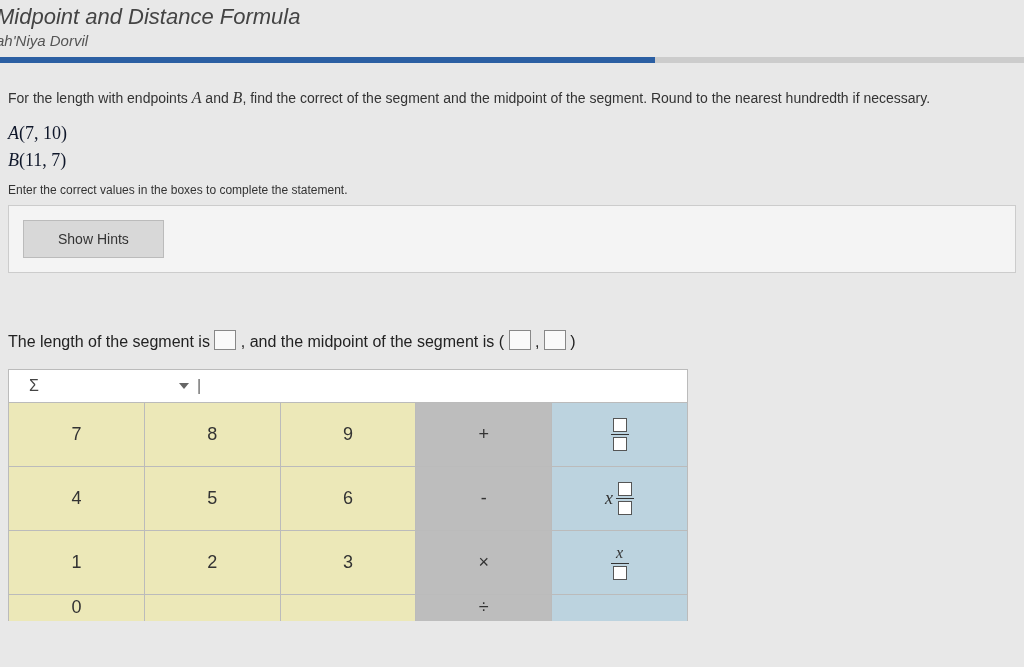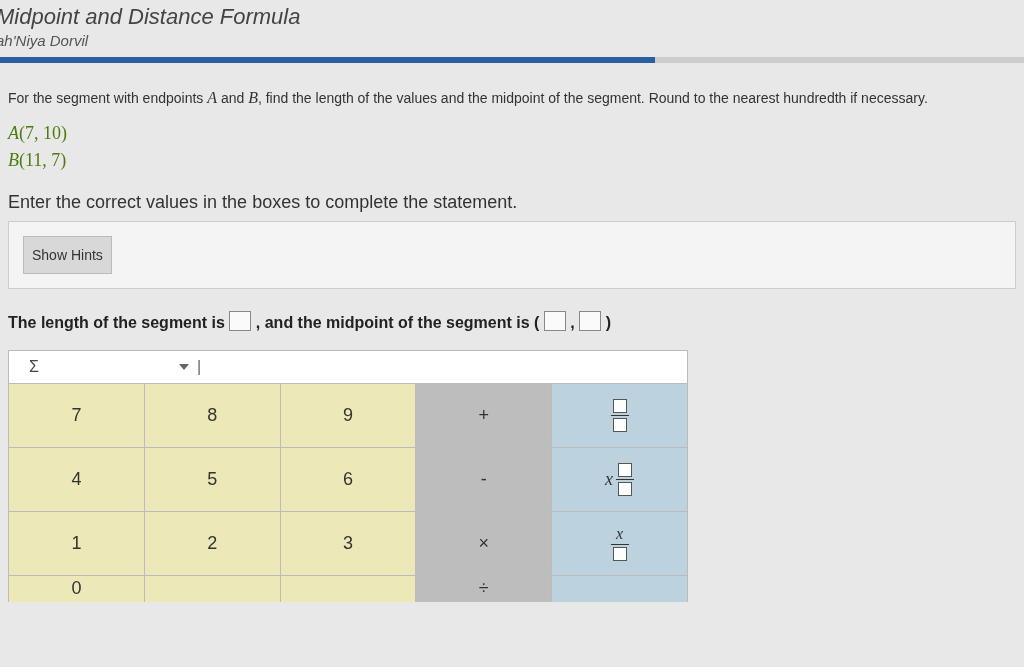--- a/index.html
+++ b/index.html
@@ -54,51 +54,50 @@
     }
     .math-italic {
       font-family: 'Times New Roman', serif;
       font-style: italic;
       font-size: 16px;
     }
     .point {
       font-family: 'Times New Roman', serif;
       font-size: 18px;
       margin-bottom: 6px;
-      color: #4d7c0f;
+      color: #0f172a;
     }
     .point .var {
       font-style: italic;
     }
     .instruction {
-      font-size: 18px;
-      color: #333;
-      margin-top: 21px;
+      font-size: 12px;
+      color: #333;
+      margin-top: 12px;
       margin-bottom: 8px;
     }
     .hints-panel {
       border: 1px solid #ccc;
       background: #f4f4f4;
       padding: 14px;
       margin-top: 6px;
     }
     .show-hints-btn {
       background: #d8d8d8;
       border: 1px solid #bbb;
-      padding: 10px 8px;
+      padding: 10px 34px;
       font-size: 14px;
       color: #333;
       cursor: pointer;
     }
     .answer-line {
       font-size: 16px;
       color: #222;
-      margin-top: 21px;
+      margin-top: 56px;
       line-height: 1.6;
-      font-weight: bold;
     }
     .answer-box {
       display: inline-block;
       width: 22px;
       height: 20px;
       border: 1px solid #888;
       background: #fafafa;
       vertical-align: -3px;
     }
     .keypad-wrap {
@@ -210,21 +209,21 @@
 <div class="header">
   <div class="title">Midpoint and Distance Formula</div>
   <div class="subtitle">ah'Niya Dorvil</div>
   <div class="progress-track">
     <div class="progress-fill"></div>
   </div>
 </div>
 
 <div class="content">
   <div class="prompt">
-    <span>For the segment with endpoints </span><span class="math-italic">A</span><span> and </span><span class="math-italic">B</span><span>, find the length of the values and the midpoint of the segment. Round to the nearest hundredth if necessary.</span>
+    <span>For the length with endpoints </span><span class="math-italic">A</span><span> and </span><span class="math-italic">B</span><span>, find the correct of the segment and the midpoint of the segment. Round to the nearest hundredth if necessary.</span>
   </div>
 
   <div class="point">
     <span class="var">A</span><span>(7, 10)</span>
   </div>
   <div class="point">
     <span class="var">B</span><span>(11, 7)</span>
   </div>
 
   <div class="instruction">Enter the correct values in the boxes to complete the statement.</div>

